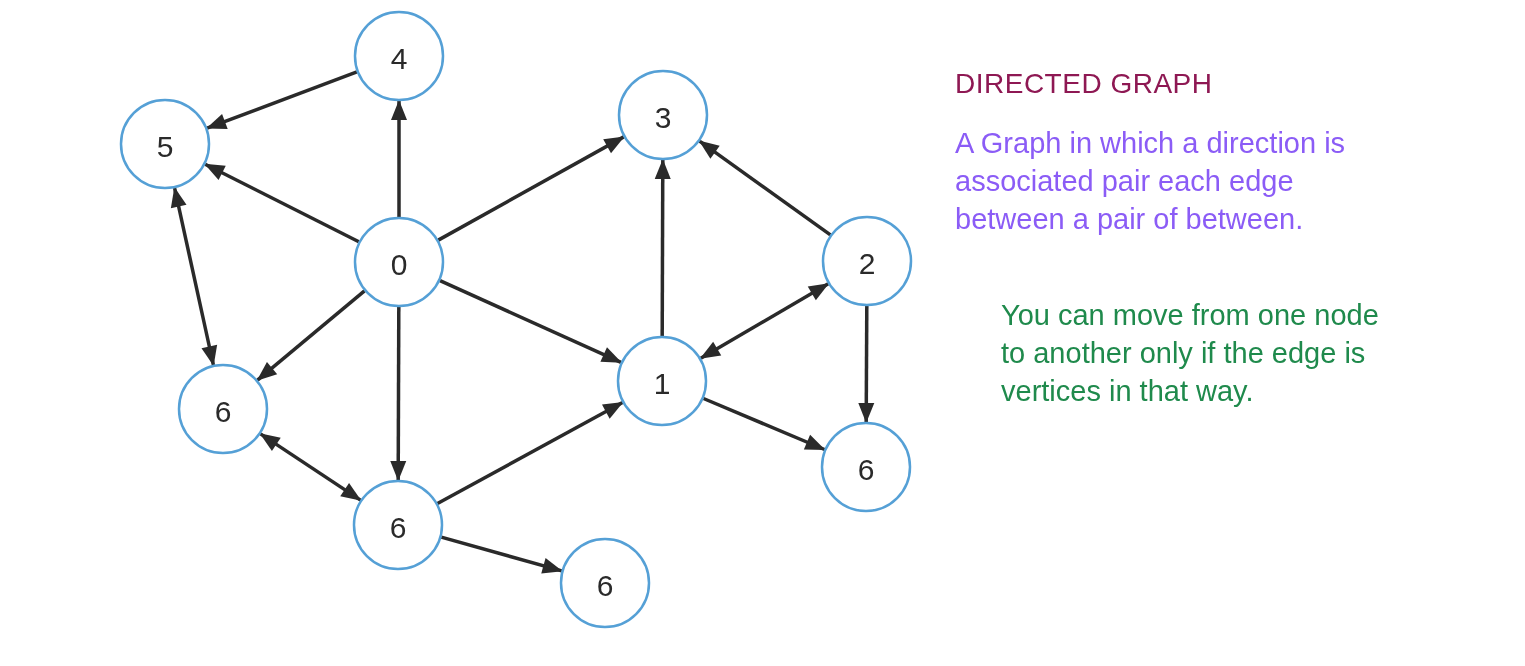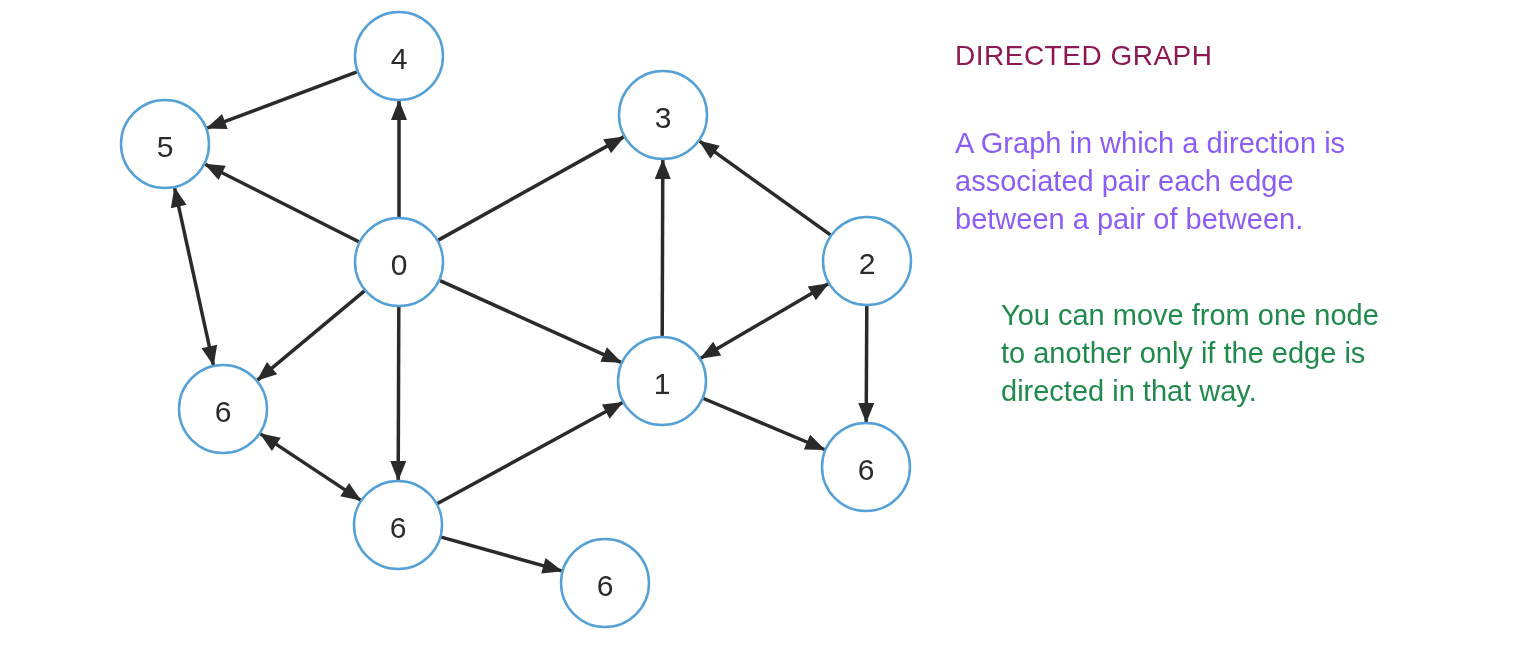--- a/index.html
+++ b/index.html
@@ -89,28 +89,28 @@
       <text x="223" y="409" text-anchor="middle" dominant-baseline="central" dy="2" fill="#2a2a2a">6</text>
       <circle cx="398" cy="525" r="44" fill="#ffffff" stroke="#55a0d6" stroke-width="2.5"></circle>
       <text x="398" y="525" text-anchor="middle" dominant-baseline="central" dy="2" fill="#2a2a2a">6</text>
       <circle cx="605" cy="583" r="44" fill="#ffffff" stroke="#55a0d6" stroke-width="2.5"></circle>
       <text x="605" y="583" text-anchor="middle" dominant-baseline="central" dy="2" fill="#2a2a2a">6</text>
       <circle cx="866" cy="467" r="44" fill="#ffffff" stroke="#55a0d6" stroke-width="2.5"></circle>
       <text x="866" y="467" text-anchor="middle" dominant-baseline="central" dy="2" fill="#2a2a2a">6</text>
     </svg>
 
   <div>
-    <div class="panel-title" style="color: rgb(142, 24, 83);">DIRECTED GRAPH</div>
+    <div class="panel-title" style="color: rgb(142, 24, 83); margin-top: 28px;">DIRECTED GRAPH</div>
 
     <div class="para" id="para-definition" style="color: #8b5cf6;">
       <div>A Graph in which a direction is</div>
       <div>associated pair each edge</div>
       <div>between a pair of between.</div>
     </div>
 
     <div class="para" id="para-movement" style="color: rgb(31, 138, 76);">
       <div>You can move from one node</div>
       <div>to another only if the edge is</div>
-      <div>directed in that way.</div>
+      <div>vertices in that way.</div>
     </div>
   </div>
 
 </div>
 
 </body></html>

